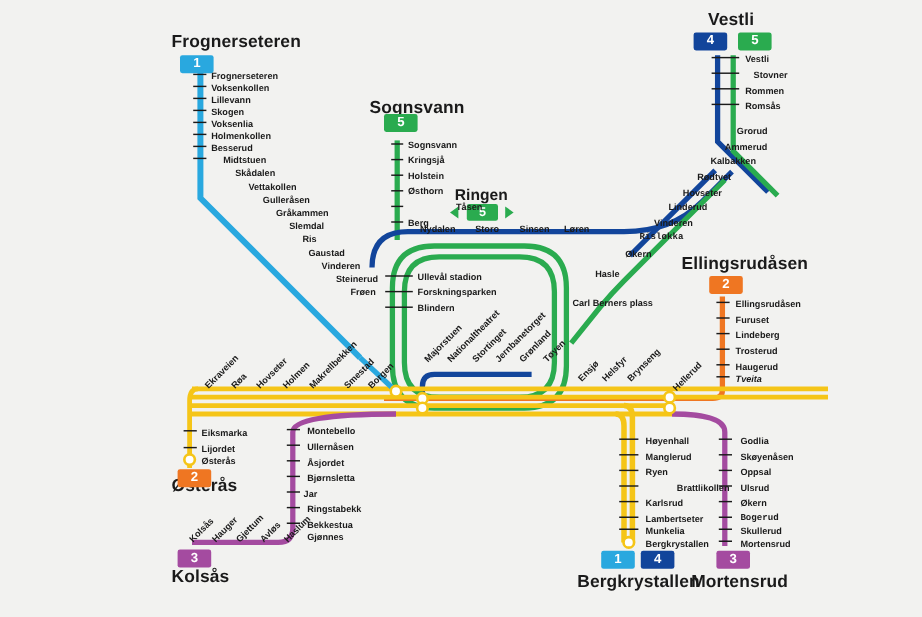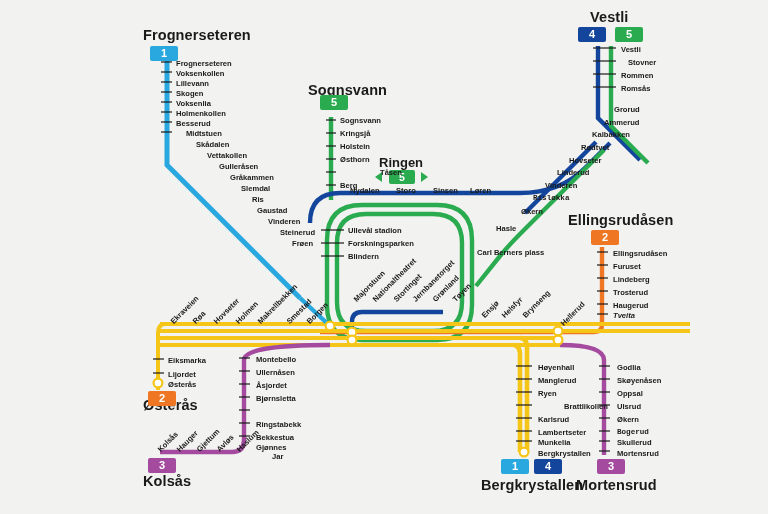--- a/index.html
+++ b/index.html
@@ -304,21 +304,21 @@
 <div class="stn diag" style="left:308px;top:318px;">Borgen</div>
 
 <div class="stn" style="left:168px;top:356px;">Eiksmarka</div>
 <div class="stn" style="left:168px;top:370px;">Lijordet</div>
 <div class="stn" style="left:168px;top:380px;">Østerås</div>
 
 <div class="stn" style="left:256px;top:355px;">Montebello</div>
 <div class="stn" style="left:256px;top:368px;">Ullernåsen</div>
 <div class="stn" style="left:256px;top:381px;">Åsjordet</div>
 <div class="stn" style="left:256px;top:394px;">Bjørnsletta</div>
-<div class="stn" style="left:272px;top:407px;margin-top:45px;">Jar</div>
+<div class="stn" style="left:253px;top:407px;">Jar</div>
 <div class="stn" style="left:256px;top:420px;">Ringstabekk</div>
 <div class="stn" style="left:256px;top:433px;">Bekkestua</div>
 <div class="stn" style="left:256px;top:443px;">Gjønnes</div>
 
 <div class="stn diag" style="left:159px;top:446px;">Kolsås</div>
 <div class="stn diag" style="left:178px;top:446px;">Hauger</div>
 <div class="stn diag" style="left:198px;top:446px;">Gjettum</div>
 <div class="stn diag" style="left:218px;top:446px;">Avløs</div>
 <div class="stn diag" style="left:238px;top:446px;">Haslum</div>
 

